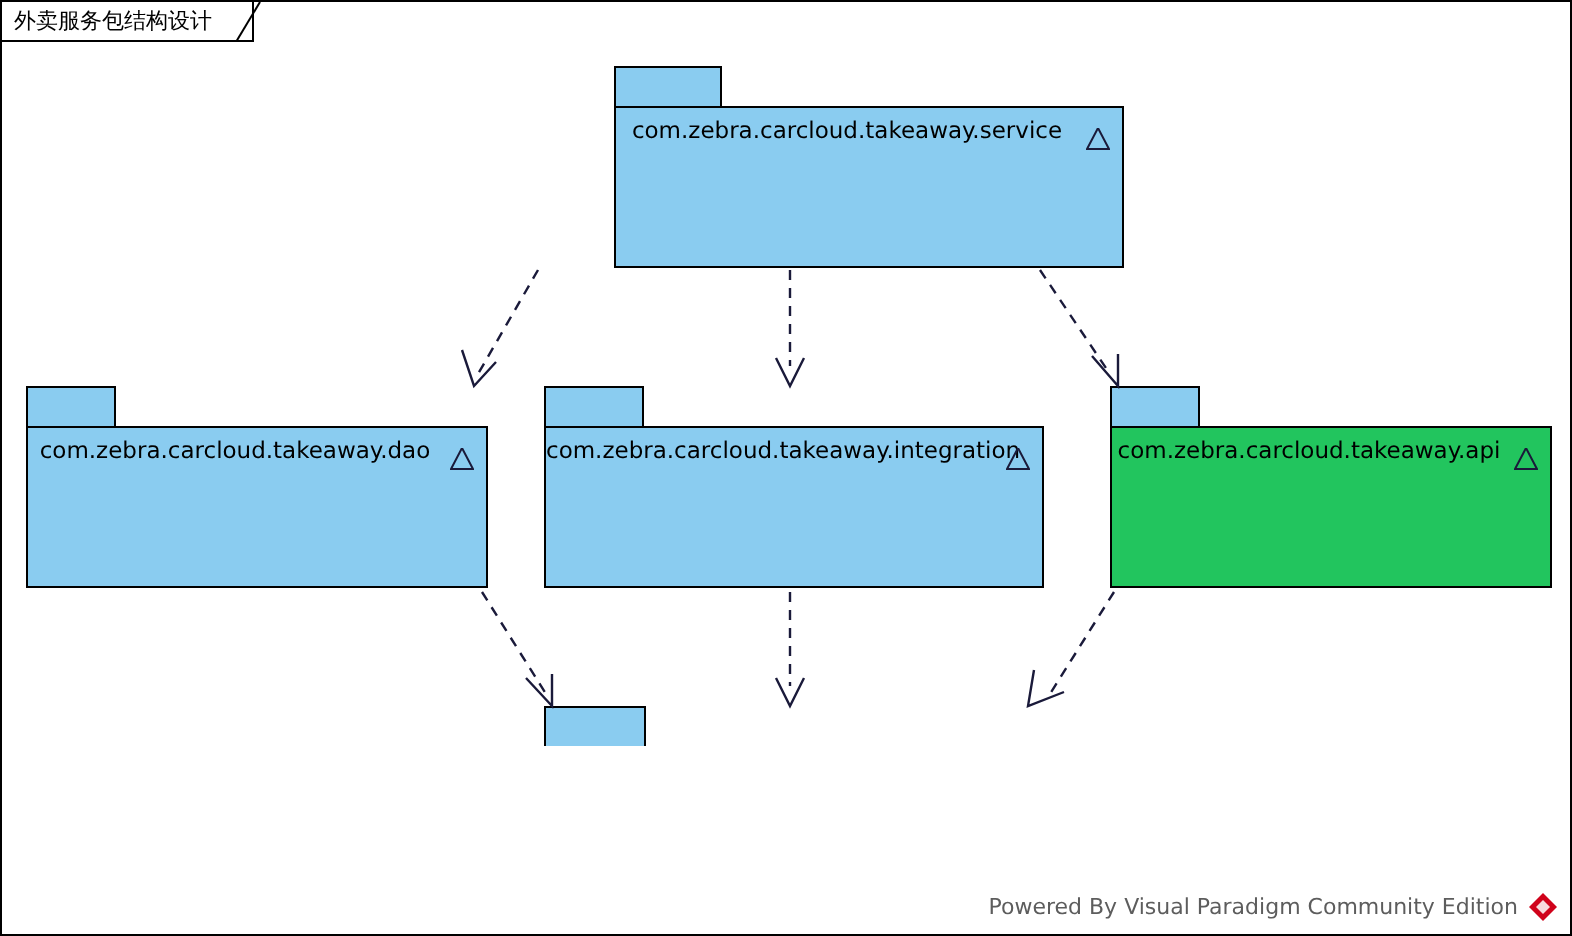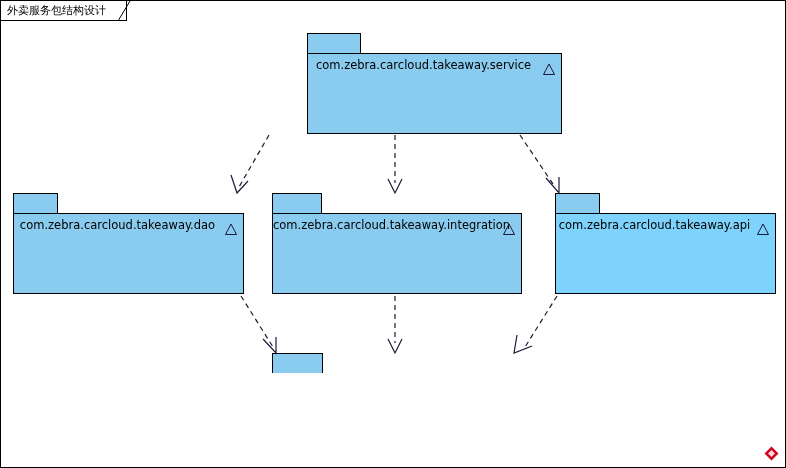--- a/index.html
+++ b/index.html
@@ -177,21 +177,21 @@
       <div class="pkg-marker">
         <svg width="12" height="11" viewBox="0 0 12 11">
           <polygon points="6,0 11.5,10.5 0.5,10.5" fill="none" stroke="#1a1a3a" stroke-width="1"></polygon>
         </svg>
       </div>
     </div>
   </div>
 
   <div class="pkg" id="pkg-api" style="left: 554px; top: 192px; width: 221px; height: 101px;">
     <div class="pkg-tab" style="width: 45px; background: rgb(138, 204, 240);"></div>
-    <div class="pkg-body" style="top: 20px; width: 221px; height: 81px; background: #7dd3fc;">
+    <div class="pkg-body" style="top: 20px; width: 221px; height: 81px; background: #22c55e;">
       <div class="pkg-name">com.zebra.carcloud.takeaway.api</div>
       <div class="pkg-marker">
         <svg width="12" height="11" viewBox="0 0 12 11">
           <polygon points="6,0 11.5,10.5 0.5,10.5" fill="none" stroke="#1a1a3a" stroke-width="1"></polygon>
         </svg>
       </div>
     </div>
   </div>
 
   <div class="pkg" id="pkg-common" style="left: 271px; top: 352px; width: 255px; height: 104px;">
@@ -225,20 +225,21 @@
       <polyline points="387,338 394,352 401,338" fill="none" stroke="#1a1a3a" stroke-width="1.2"></polyline>
     </g>
 
     <g>
       <line x1="556" y1="295" x2="524" y2="346" stroke="#1a1a3a" stroke-width="1.2" stroke-dasharray="5,4"></line>
       <polyline points="516,334 513,352 531,345" fill="none" stroke="#1a1a3a" stroke-width="1.2"></polyline>
     </g>
   </svg>
 
 
+  <div class="vp-credit">Powered By Visual Paradigm Community Edition</div>
 
   <div class="vp-logo">
     <svg width="15" height="15" viewBox="0 0 15 15">
       <polygon points="7.5,0.5 14.5,7.5 7.5,14.5 0.5,7.5" fill="#d0021b"></polygon>
       <polygon points="7.5,4 11,7.5 7.5,11 4,7.5" fill="#ffffff" opacity="0.85"></polygon>
     </svg>
   </div>
 
 </div>
 

